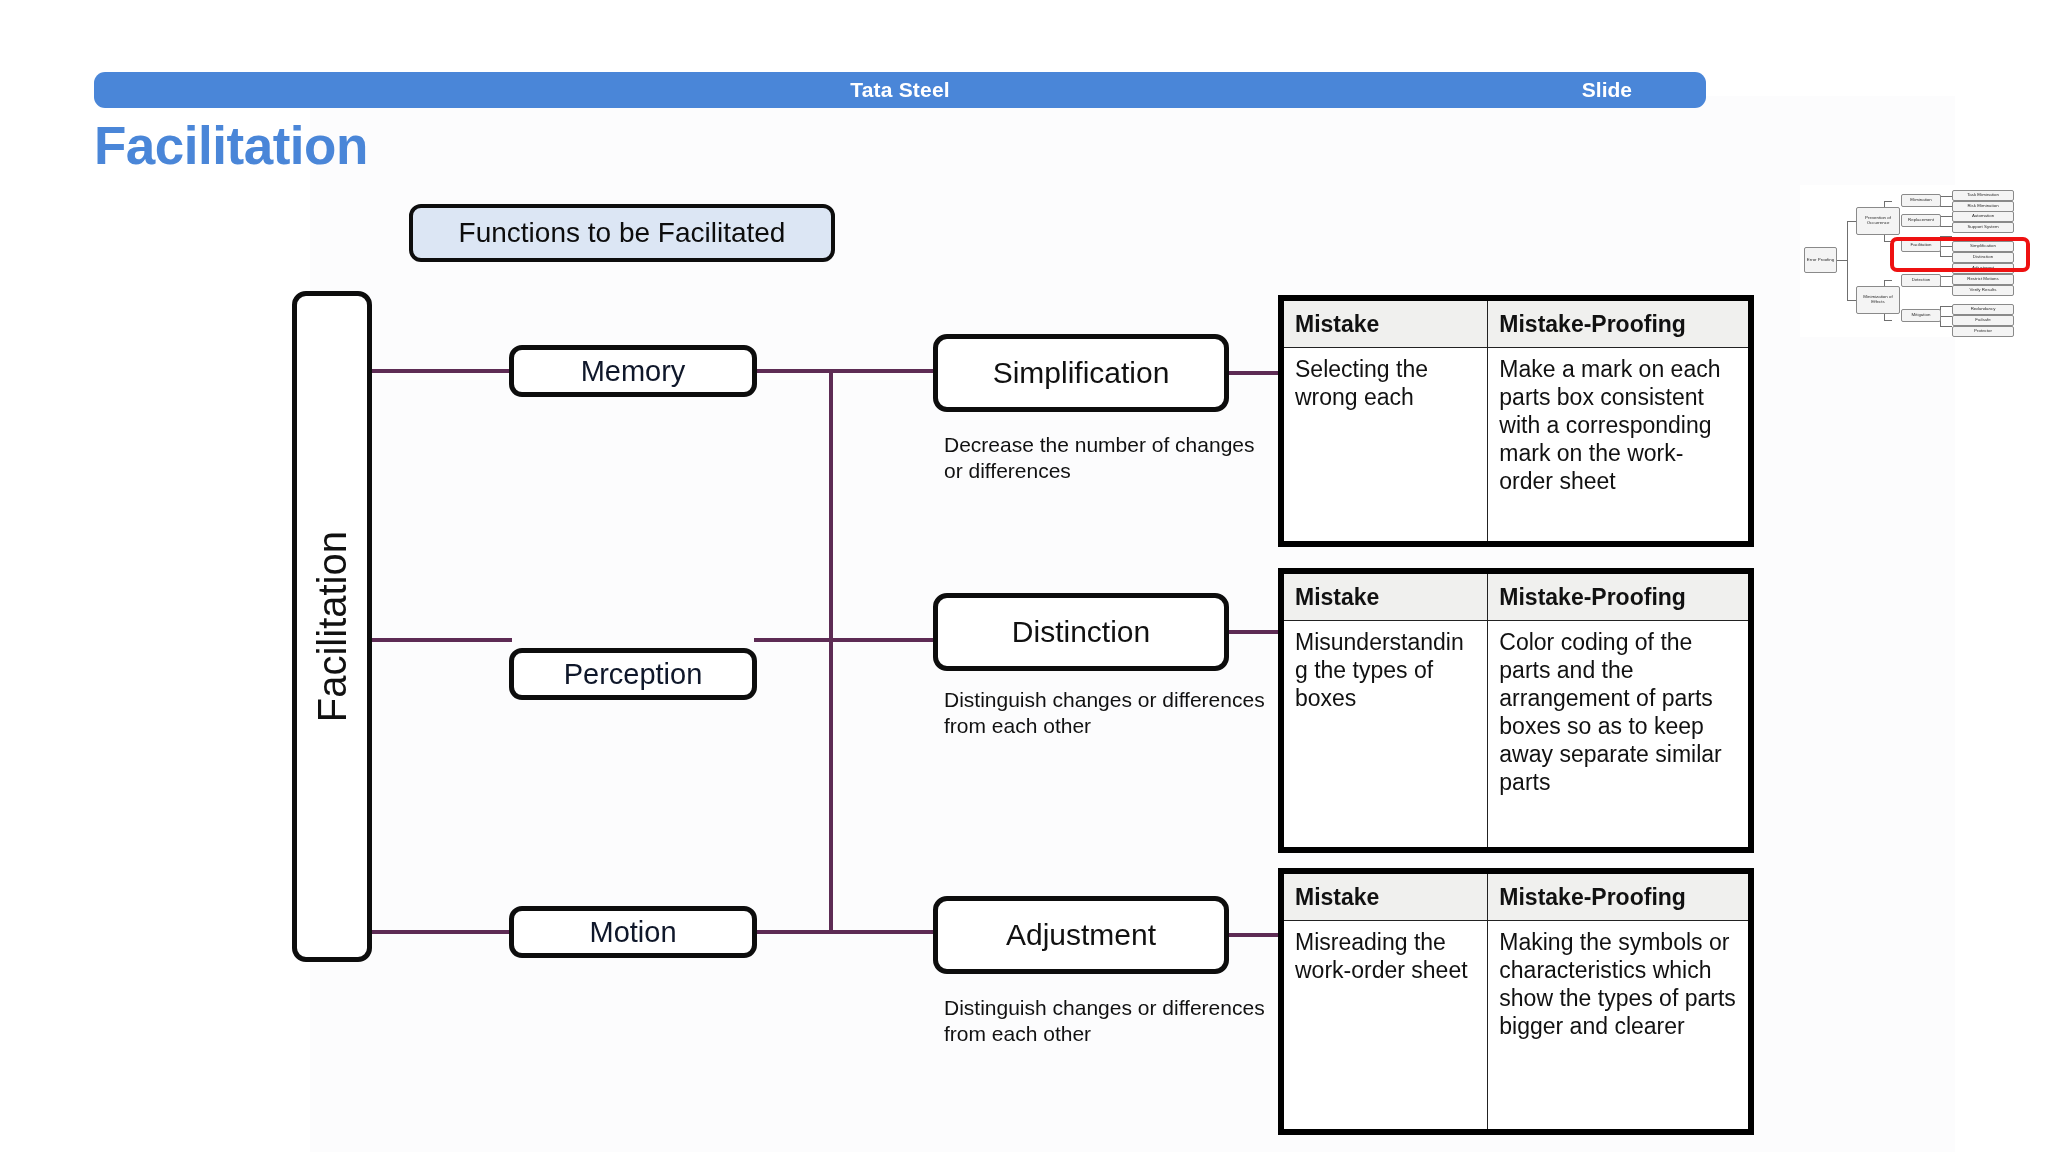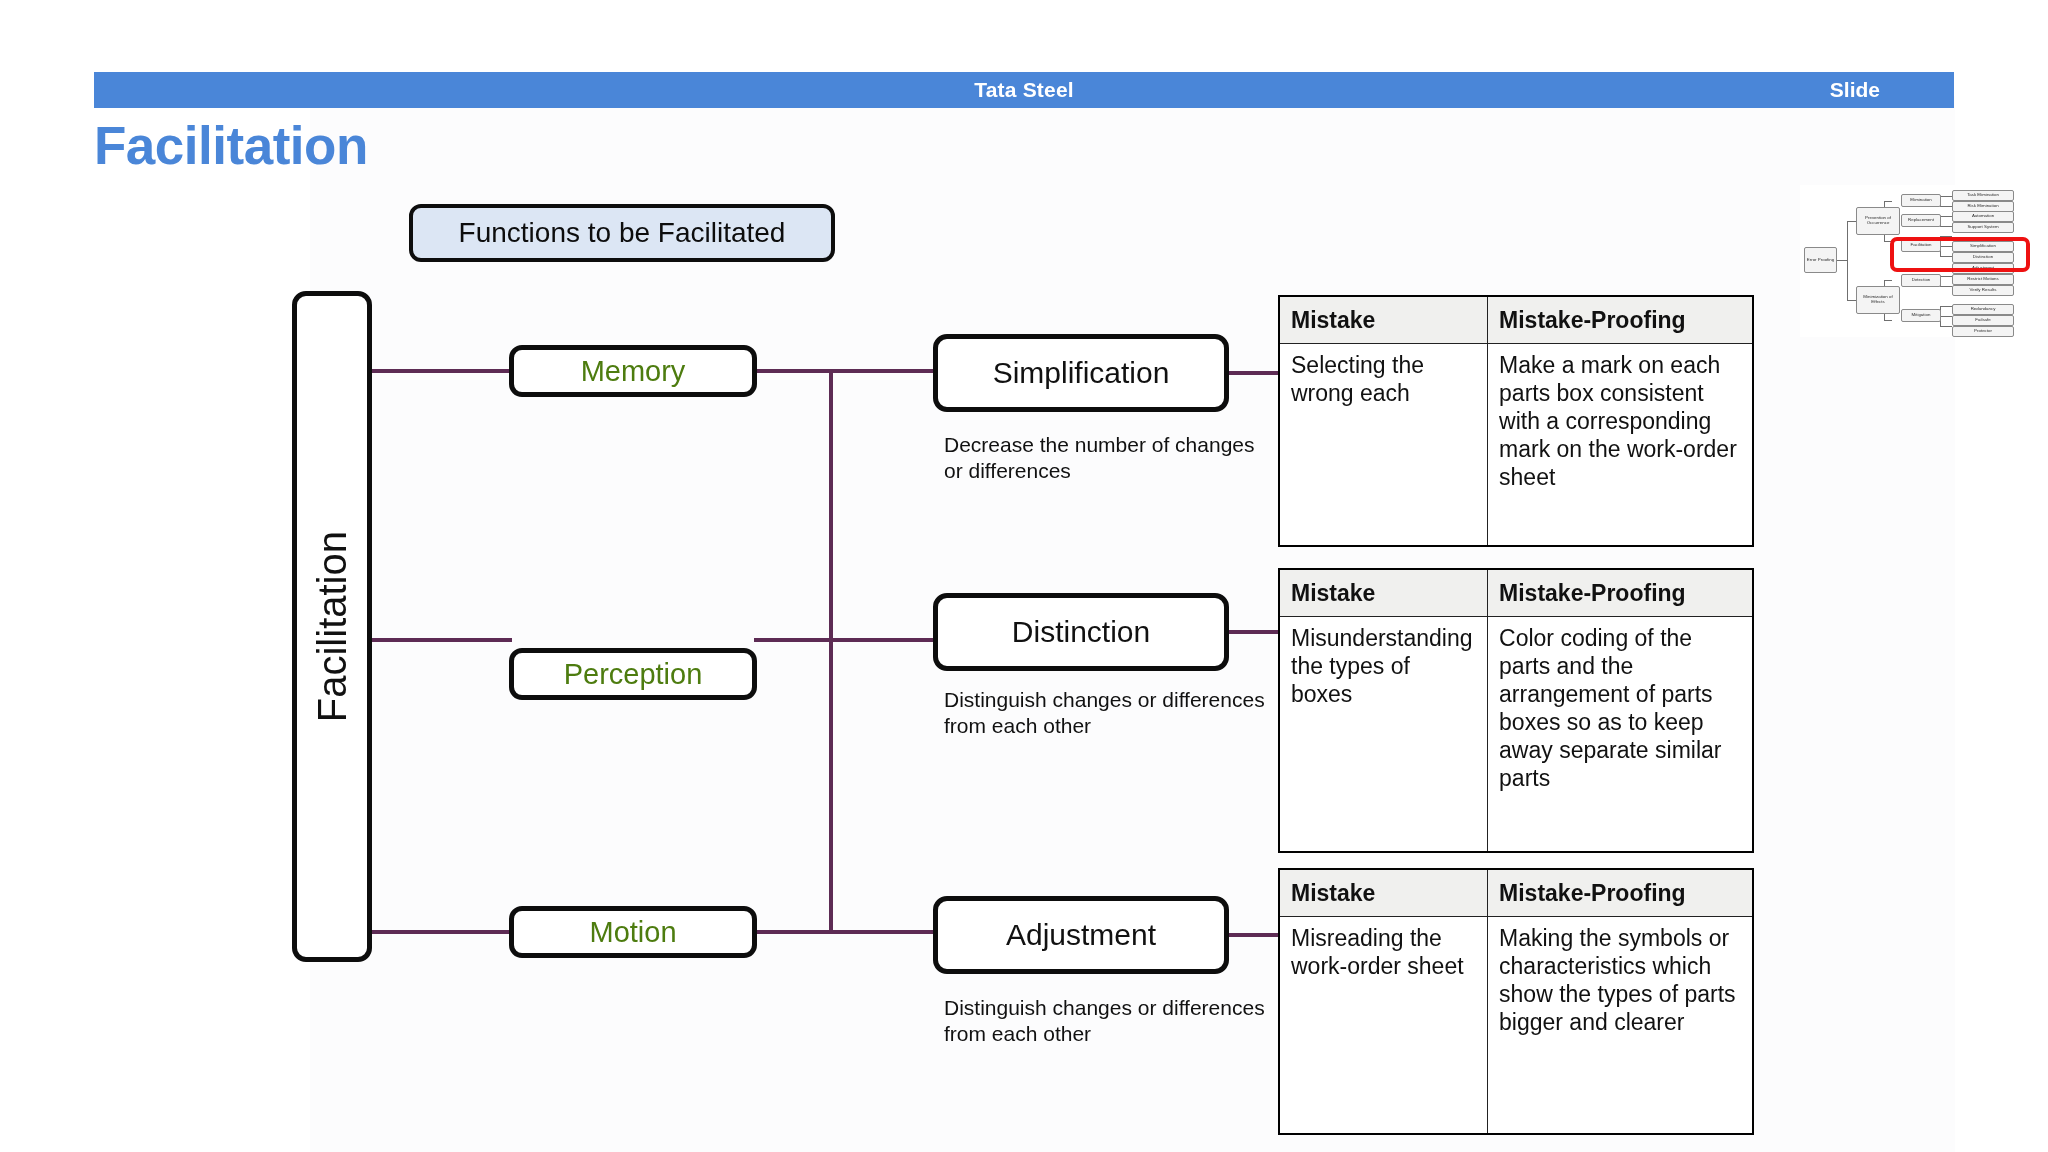--- a/index.html
+++ b/index.html
@@ -21,22 +21,23 @@
     position: absolute;
     left: 310px; top: 96px;
     width: 1645px; height: 1056px;
     background: #fcfcfd;
   }
 
   
   .topbar {
     position: absolute;
     left: 94px; top: 72px;
-    width: 1860px; height: 36px;
+    width: 1612px; height: 36px;
     background: #4a86d8;
+    border-radius: 11px;
   }
   .topbar .center-title {
     position: absolute;
     left: 0; right: 0; top: 50%;
     transform: translateY(-50%);
     text-align: center;
     color: #ffffff;
     font-size: 21px;
     font-weight: bold;
     letter-spacing: .2px;
@@ -108,21 +109,21 @@
     position: absolute;
     left: 509px;
     width: 248px; height: 52px;
     background: #ffffff;
     border: 5px solid #0d0d0d;
     border-radius: 13px;
     display: flex;
     align-items: center;
     justify-content: center;
     font-size: 29px;
-    color: #4d7c0f;
+    color: #0f172a;
   }
   #fn-memory     { top: 345px; }
   #fn-perception { top: 638px; margin-top: 10px; }
   #fn-motion     { top: 906px; }
 
   
   .sp-box {
     position: absolute;
     left: 933px;
     width: 296px; height: 78px;
@@ -149,21 +150,21 @@
   }
   #cap-simplification { top: 432px; }
   #cap-distinction    { top: 687px; }
   #cap-adjustment     { top: 995px; }
 
   
   .ex-table {
     position: absolute;
     left: 1278px;
     width: 476px;
-    border: 2px solid #000000;
+    border: 6px solid #000000;
     border-collapse: collapse;
     background: #ffffff;
     table-layout: fixed;
   }
   .ex-table th, .ex-table td {
     border: 1px solid #222222;
     padding: 7px 11px;
     text-align: left;
     vertical-align: top;
     font-size: 23px;

